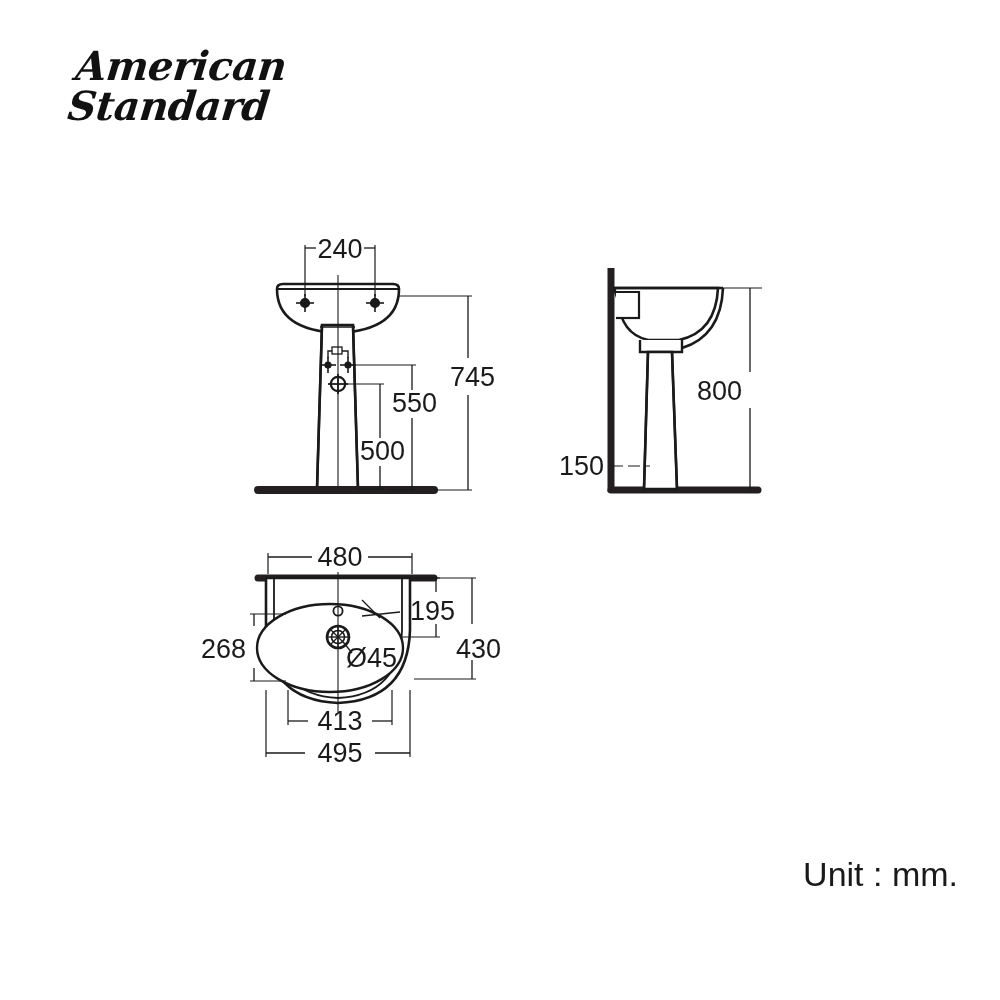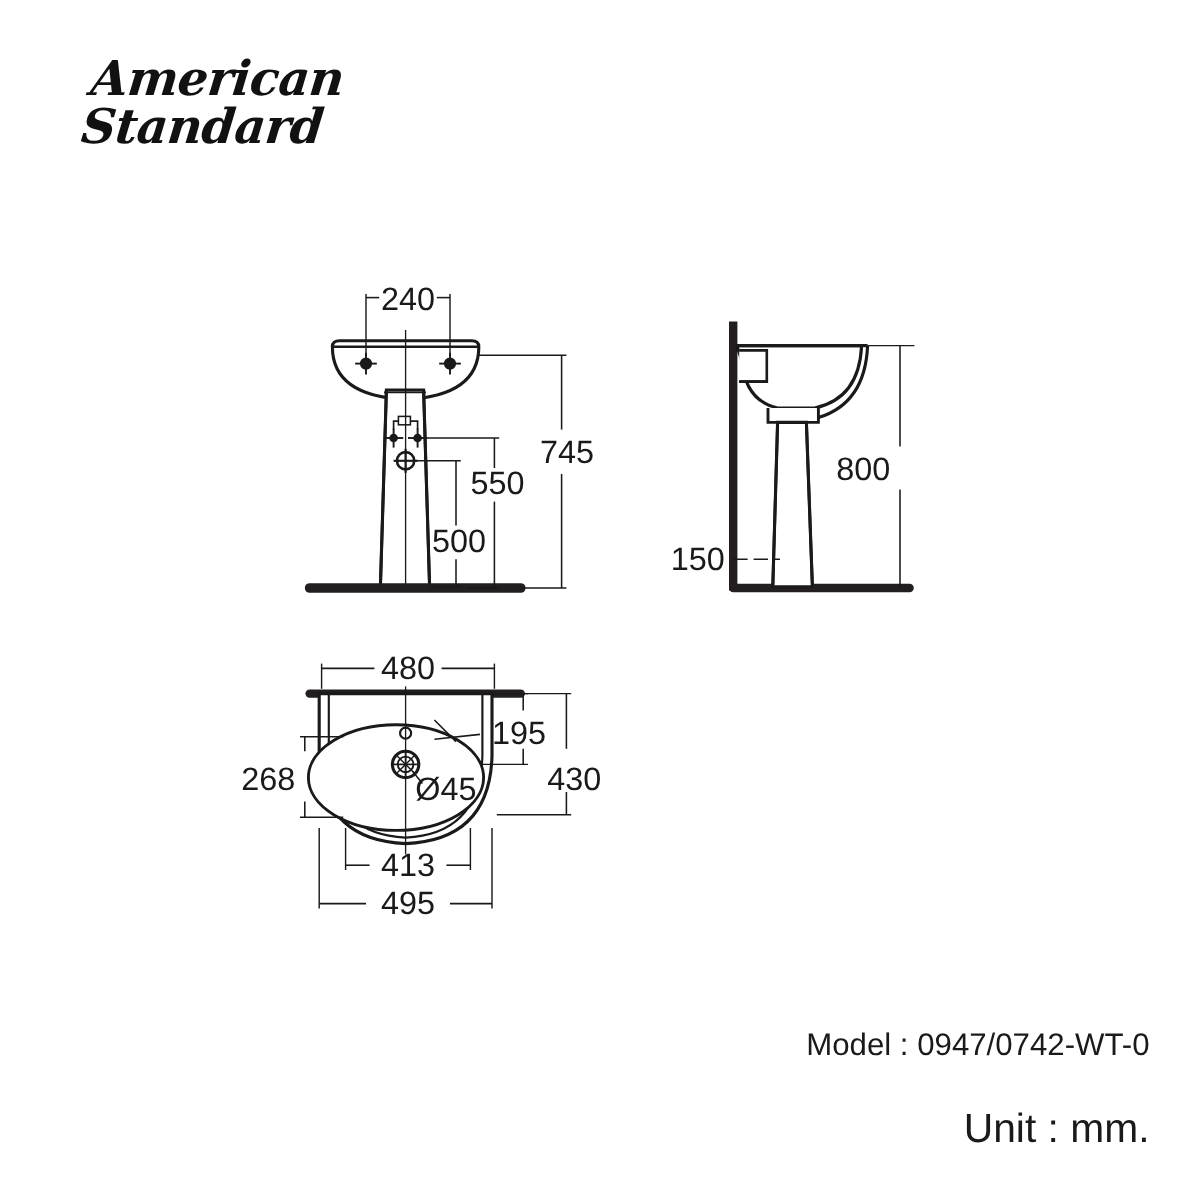--- a/index.html
+++ b/index.html
@@ -285,17 +285,16 @@
         <line x1="414" y1="578" x2="476" y2="578" stroke="#1a1a1a" stroke-width="1.2"></line>
         <line x1="414" y1="679" x2="476" y2="679" stroke="#1a1a1a" stroke-width="1.2"></line>
         <line x1="472" y1="578" x2="472" y2="624" stroke="#1a1a1a" stroke-width="1.3"></line>
         <line x1="472" y1="660" x2="472" y2="679" stroke="#1a1a1a" stroke-width="1.3"></line>
         <text class="dim-text" x="456" y="658" text-anchor="start">430</text>
       </g>
     </g>
   </svg>
 
   <div class="footer-block">
-    <div class="model-text">Model : 0947/0742-WT-0</div>
     <div class="unit-text">Unit : mm.</div>
   </div>
 
 </div>
 
 </body></html>

